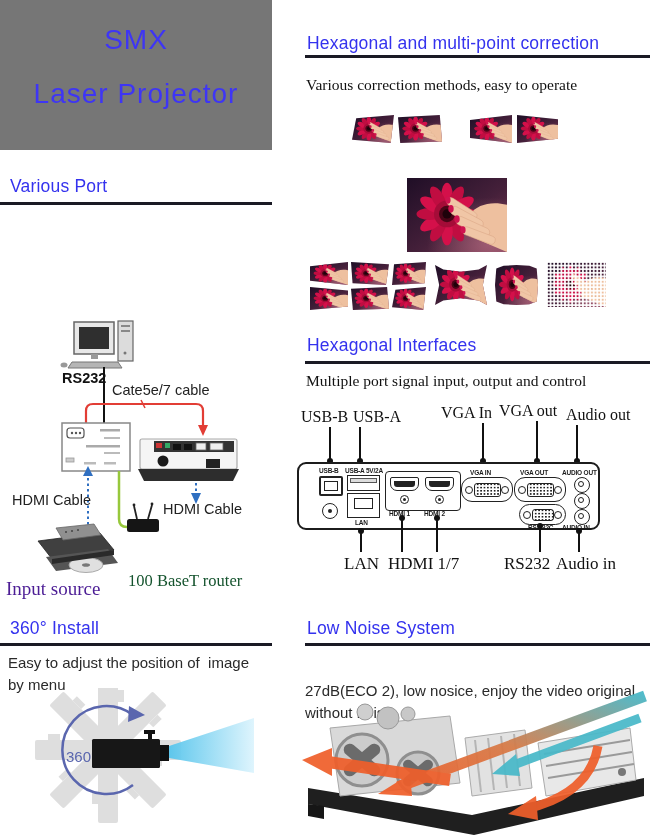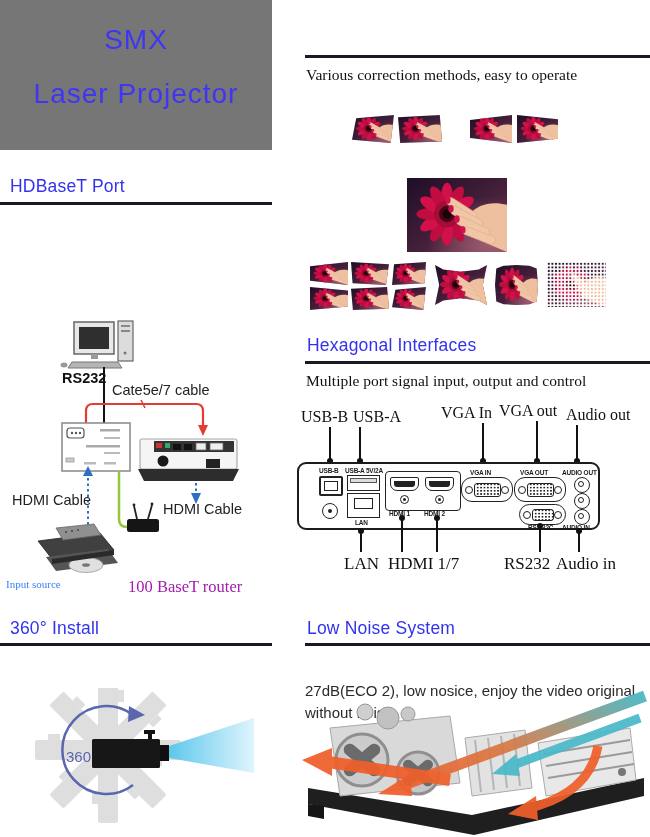--- a/index.html
+++ b/index.html
@@ -68,35 +68,36 @@
   .rca { position:absolute; left:275px; width:16px; height:16px; border:1.7px solid #222; border-radius:50%; }
   .rca i { position:absolute; left:3.2px; top:3.2px; width:6px; height:6px; border:1.3px solid #222; border-radius:50%; display:block; }
 
   
   .hdiag { left:0; top:315px; width:272px; height:292px; }
   .hdiag .dlabel { position:absolute; white-space:nowrap; }
   .lbl-rs232 { left:62px; top:55px; font-weight:bold; font-size:14.5px; color:#111; }
   .lbl-cate { left:112px; top:67px; font-size:14.5px; color:#222; }
   .lbl-hdmil { left:12px; top:177px; font-size:14.5px; color:#222; }
   .lbl-hdmir { left:163px; top:186px; font-size:14.5px; color:#222; }
-  .lbl-router { left:128px; top:262px; font-family:"Liberation Serif",serif; font-size:16.5px; color:#a21caf; }
-  .lbl-input { left:6px; top:263px; font-family:"Liberation Serif",serif; font-size:11px; color:#3b82f6; }
+  .lbl-router { left:128px; top:256px; font-family:"Liberation Serif",serif; font-size:16.5px; color:#14532d; }
+  .lbl-input { left:6px; top:263px; font-family:"Liberation Serif",serif; font-size:19px; color:#4c1d95; }
 </style>
 </head>
 <body>
 
 <div class="page">
 
   <div class="abs banner">
     <span class="l1">SMX</span>
     <span class="l2">Laser Projector</span>
   </div>
 
+  <div class="abs sec-title" style="left:307px;top:33px;">Hexagonal and multi-point correction</div>
   <div class="abs rule" style="left:305px;top:55px;width:345px;"></div>
-  <div class="abs serif-body" style="left:306px;top:66px;">Various correction methods, easy to operate</div>
+  <div class="abs serif-body" style="left:306px;top:76px;">Various correction methods, easy to operate</div>
 
   <div class="abs flower clip1" style="left:352px;top:115px;width:42px;height:28px;">
 <svg viewBox="0 0 100 72" preserveAspectRatio="none" xmlns="http://www.w3.org/2000/svg">
   <defs>
     <linearGradient id="fbg" x1="0" y1="0" x2="1" y2="1">
       <stop offset="0" stop-color="#1f0e26"></stop>
             <stop offset="0.55" stop-color="#45203a"></stop>
             <stop offset="1" stop-color="#7c3a52"></stop>
     </linearGradient>
     <radialGradient id="fglow" cx="0.82" cy="0.88" r="0.62">
@@ -745,21 +746,21 @@
   </g>
   <g fill="#cf1350">
     <ellipse cx="41" cy="21.5" rx="2.6" ry="3.6"></ellipse>
     <ellipse cx="44" cy="30" rx="2.7" ry="3.7"></ellipse>
     <ellipse cx="50" cy="40" rx="2.7" ry="3.7"></ellipse>
     <ellipse cx="56" cy="50.5" rx="2.6" ry="3.5"></ellipse>
   </g>
 </svg>
 </div>
 
-  <div class="abs sec-title" style="left:10px;top:176px;">HDBaseT Port</div>
+  <div class="abs sec-title" style="left:10px;top:176px;">Various Port</div>
   <div class="abs rule" style="left:0;top:202px;width:272px;"></div>
 
   <div class="abs hdiag">
     <svg width="272" height="292" viewBox="0 0 272 292" xmlns="http://www.w3.org/2000/svg">
 
       <g>
         <rect x="74" y="7" width="40" height="32" fill="#e8e8e8" stroke="#666" stroke-width="1.5"></rect>
         <rect x="79" y="12" width="30" height="22" fill="#2f2f2f"></rect>
         <rect x="91" y="39" width="7" height="5" fill="#999"></rect>
         <rect x="118" y="6" width="15" height="40" fill="#dcdcdc" stroke="#666" stroke-width="1.2"></rect>
@@ -942,20 +943,22 @@
     <div class="vline" style="left:281px;top:129px;height:21px;"></div>
 
     <span class="botlabel" style="left:47px;top:152px;">LAN</span>
     <span class="botlabel" style="left:91px;top:152px;">HDMI 1/7</span>
     <span class="botlabel" style="left:207px;top:152px;">RS232</span>
     <span class="botlabel" style="left:259px;top:152px;">Audio in</span>
   </div>
 
   <div class="abs sec-title" style="left:10px;top:618px;">360° Install</div>
   <div class="abs rule" style="left:0;top:643px;width:272px;"></div>
+  <div class="abs gothic-body" style="left:8px;top:652px;width:262px;">Easy to adjust the position of  image
+by menu</div>
 
   <div class="abs" style="left:30px;top:688px;width:230px;height:149px;">
     <svg width="230" height="149" viewBox="0 0 230 149" xmlns="http://www.w3.org/2000/svg">
       <defs>
         <linearGradient id="beam" x1="0" y1="0" x2="1" y2="0">
           <stop offset="0" stop-color="#57c5ec"></stop>
             <stop offset="1" stop-color="#ddf4fd"></stop>
         </linearGradient>
       </defs>
       <g fill="#dedede">

